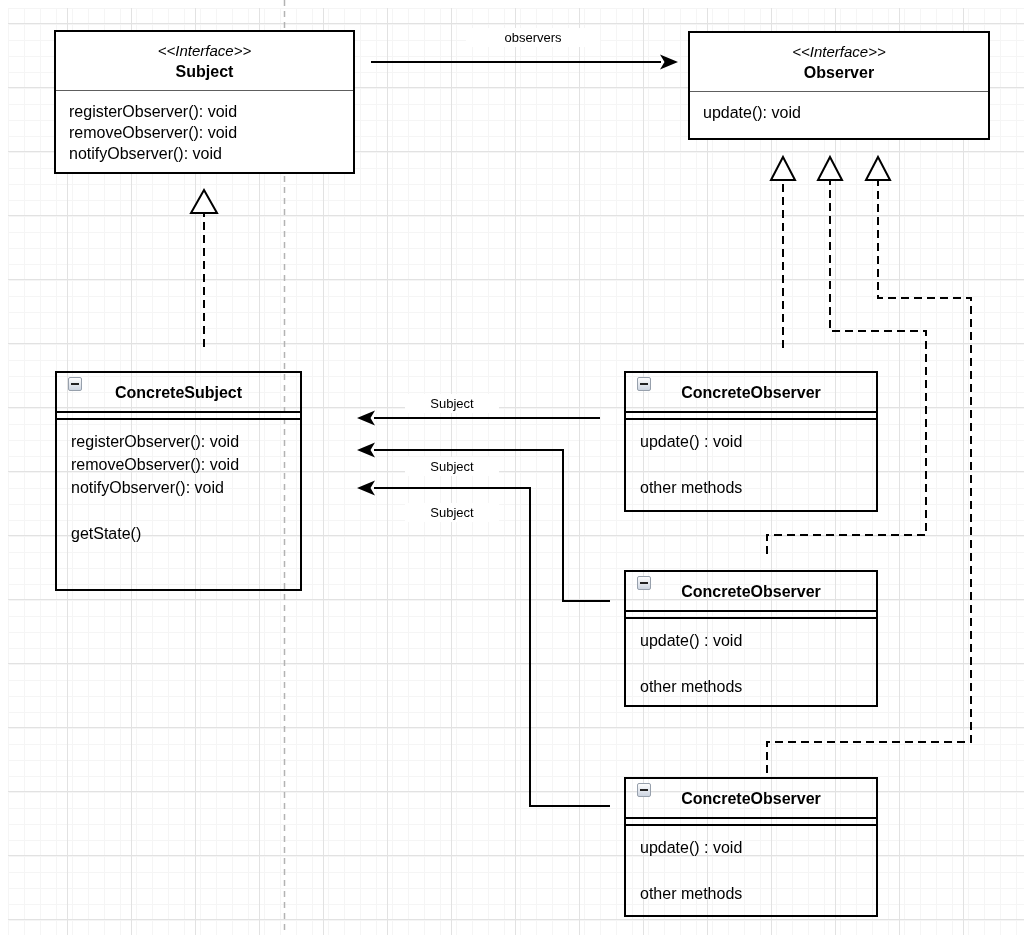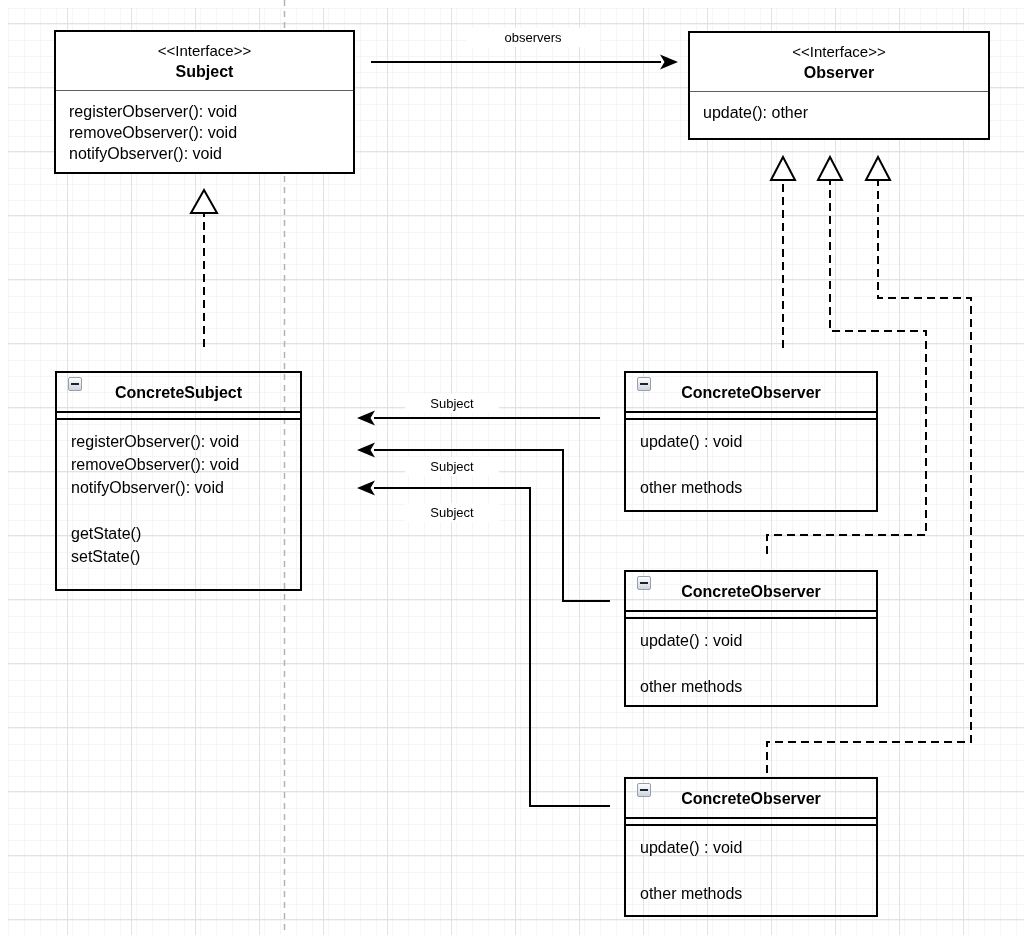--- a/index.html
+++ b/index.html
@@ -21,21 +21,21 @@
   .wires{position:absolute;left:0;top:0;width:1024px;height:946px;}
 
   .uml-box{position:absolute;border:2px solid #000;box-sizing:border-box;}
   .uml-box.iface{background:#fff;}
   .uml-box.concrete{background:transparent;}
 
   .iface-head{
     height:58px;border-bottom:1.5px solid #5e5e5e;
     display:flex;flex-direction:column;justify-content:center;align-items:center;
   }
-  .stereo{font-size:15px;line-height:20px;}
+  .stereo{font-style:italic;font-size:15px;line-height:20px;}
   .cname{font-weight:bold;font-size:16px;line-height:21px;}
 
   .iface-body{padding:12px 13px 0 13px;font-size:16px;}
   .iface-body .m-line{height:21px;white-space:nowrap;}
 
   .c-head{
     position:relative;height:38px;border-bottom:2px solid #000;
     display:flex;align-items:center;justify-content:center;
   }
   .c-sep{height:5px;border-bottom:2px solid #000;}
@@ -116,39 +116,38 @@
       <div class="m-line">notifyObserver(): void</div>
     </div>
   </div>
 
   <div class="uml-box iface" style="left:688px;top:31px;width:302px;height:109px;">
     <div class="iface-head">
       <div class="stereo">&lt;&lt;Interface&gt;&gt;</div>
       <div class="cname">Observer</div>
     </div>
     <div class="iface-body">
-      <div class="m-line">update(): other</div>
+      <div class="m-line">update(): void</div>
     </div>
   </div>
 
   <div class="uml-box concrete" style="left:55px;top:371px;width:247px;height:220px;">
     <div class="c-head">
       <span class="collapse-btn">
         <span class="minus"></span>
       </span>
       <div class="cname">ConcreteSubject</div>
     </div>
     <div class="c-sep"></div>
     <div class="c-body">
       <div class="m-line">registerObserver(): void</div>
       <div class="m-line">removeObserver(): void</div>
       <div class="m-line">notifyObserver(): void</div>
       <div class="m-line"></div>
       <div class="m-line">getState()</div>
-      <div class="m-line">setState()</div>
     </div>
   </div>
 
   <div class="uml-box concrete" style="left:624px;top:371px;width:254px;height:141px;">
     <div class="c-head">
       <span class="collapse-btn">
         <span class="minus"></span>
       </span>
       <div class="cname">ConcreteObserver</div>
     </div>

